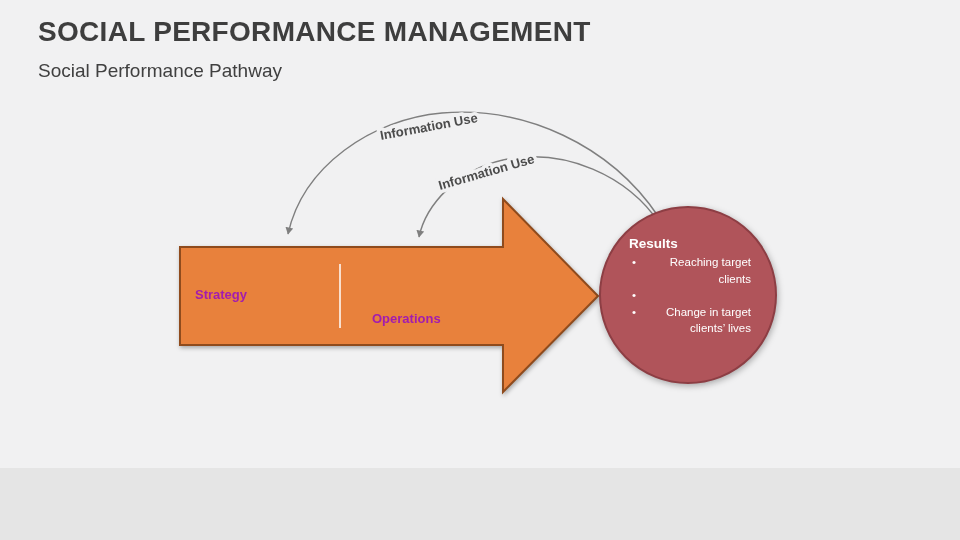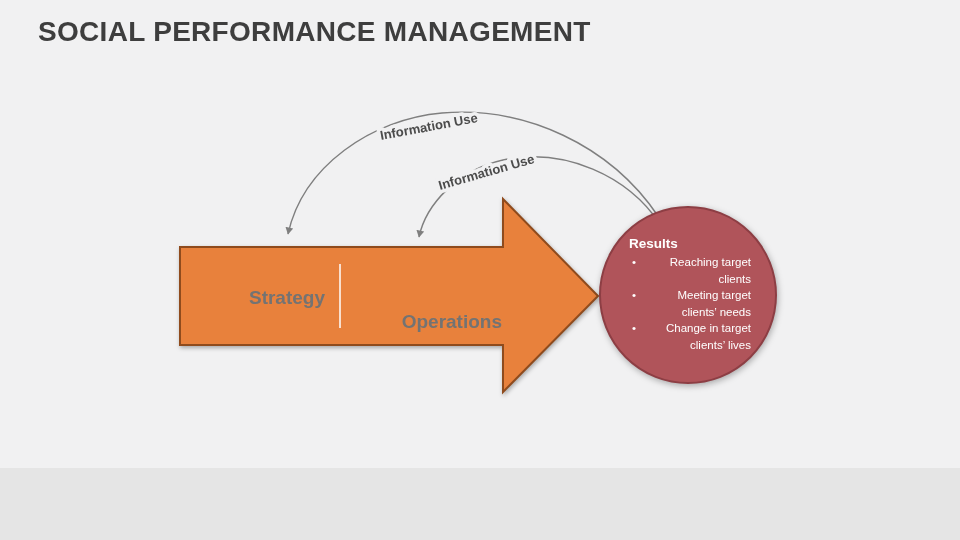--- a/index.html
+++ b/index.html
@@ -25,37 +25,38 @@
   }
   .process-arrow {
     fill:#E8813C; stroke:#8F4B1D; stroke-width:2;
     filter:drop-shadow(1px 2px 2px rgba(0,0,0,0.30));
   }
   .results-circle {
     fill:#B0545A; stroke:#8D3E44; stroke-width:2;
     filter:drop-shadow(1px 2px 3px rgba(0,0,0,0.30));
   }
   .seg-label {
-    position:absolute; top:287px; width:130px; text-align:right;
-    color:#737373; font-size:19px; font-weight:bold;
+    position:absolute; top:287px; width:130px; text-align:left;
+    color:#a21caf; font-size:13px; font-weight:bold;
   }
   .seg-strategy { left:195px; }
   .seg-operations { left:372px;margin-top:24px; }
   .circle-text { position:absolute; left:629px; top:236px; width:122px; color:#FFFFFF; }
   .circle-title { text-align:left; font-size:13.5px; font-weight:bold; margin:0 0 3px 0; }
   .bullet-row { display:flex; font-size:11.5px; line-height:16.5px; }
   .bullet-dot { flex:0 0 21px; padding-left:3px; box-sizing:border-box; }
   .bullet-text { flex:1;text-align:right; }
 </style>
 </head>
 <body>
 
 <div class="slide">
 
   <div class="title">SOCIAL PERFORMANCE MANAGEMENT</div>
+  <div class="subtitle">Social Performance Pathway</div>
 
   <svg class="diagram" width="960" height="540" viewBox="0 0 960 540">
     <defs>
       <marker id="arrowhead" markerWidth="9" markerHeight="9" refX="6.5" refY="4" orient="auto" markerUnits="userSpaceOnUse">
         <path d="M0,0 L7,4 L0,8 Z" fill="#7F7F7F"></path>
       </marker>
     </defs>
 
     <path class="arc-path" d="M 658 216 C 610 145, 525 106, 442 113 C 372 119, 303 166, 288 234" marker-end="url(#arrowhead)"></path>
     <path class="arc-path" d="M 660 224 C 628 176, 565 147, 503 160 C 458 170, 426 204, 419 237" marker-end="url(#arrowhead)"></path>
@@ -73,21 +74,20 @@
   <div class="seg-label seg-operations">Operations</div>
 
   <div class="circle-text">
     <div class="circle-title">Results</div>
     <div class="bullet-row">
       <span class="bullet-dot">•</span>
       <span class="bullet-text">Reaching target clients</span>
     </div>
     <div class="bullet-row">
       <span class="bullet-dot">•</span>
-      <span class="bullet-text">Meeting target clients’ needs</span>
     </div>
     <div class="bullet-row">
       <span class="bullet-dot">•</span>
       <span class="bullet-text">Change in target clients’ lives</span>
     </div>
   </div>
 
 </div>
 
 </body></html>

